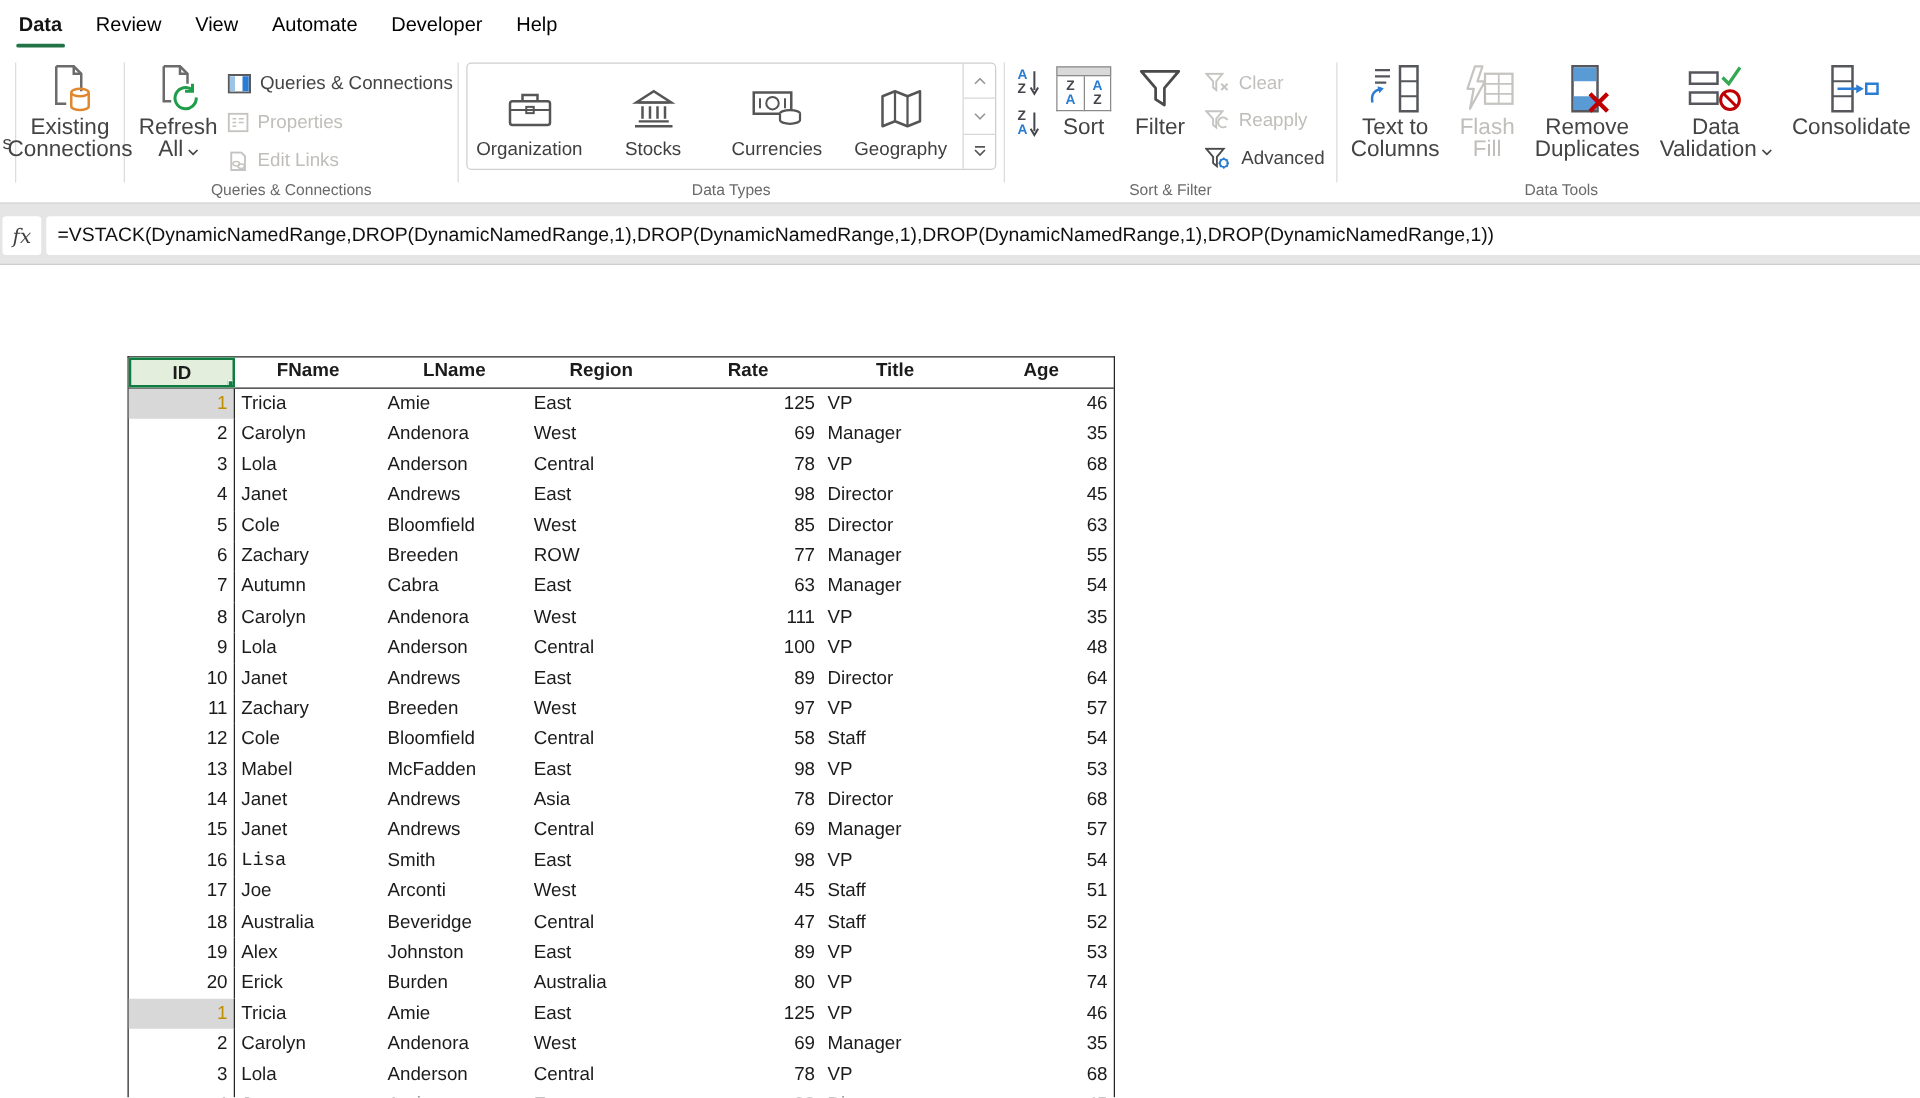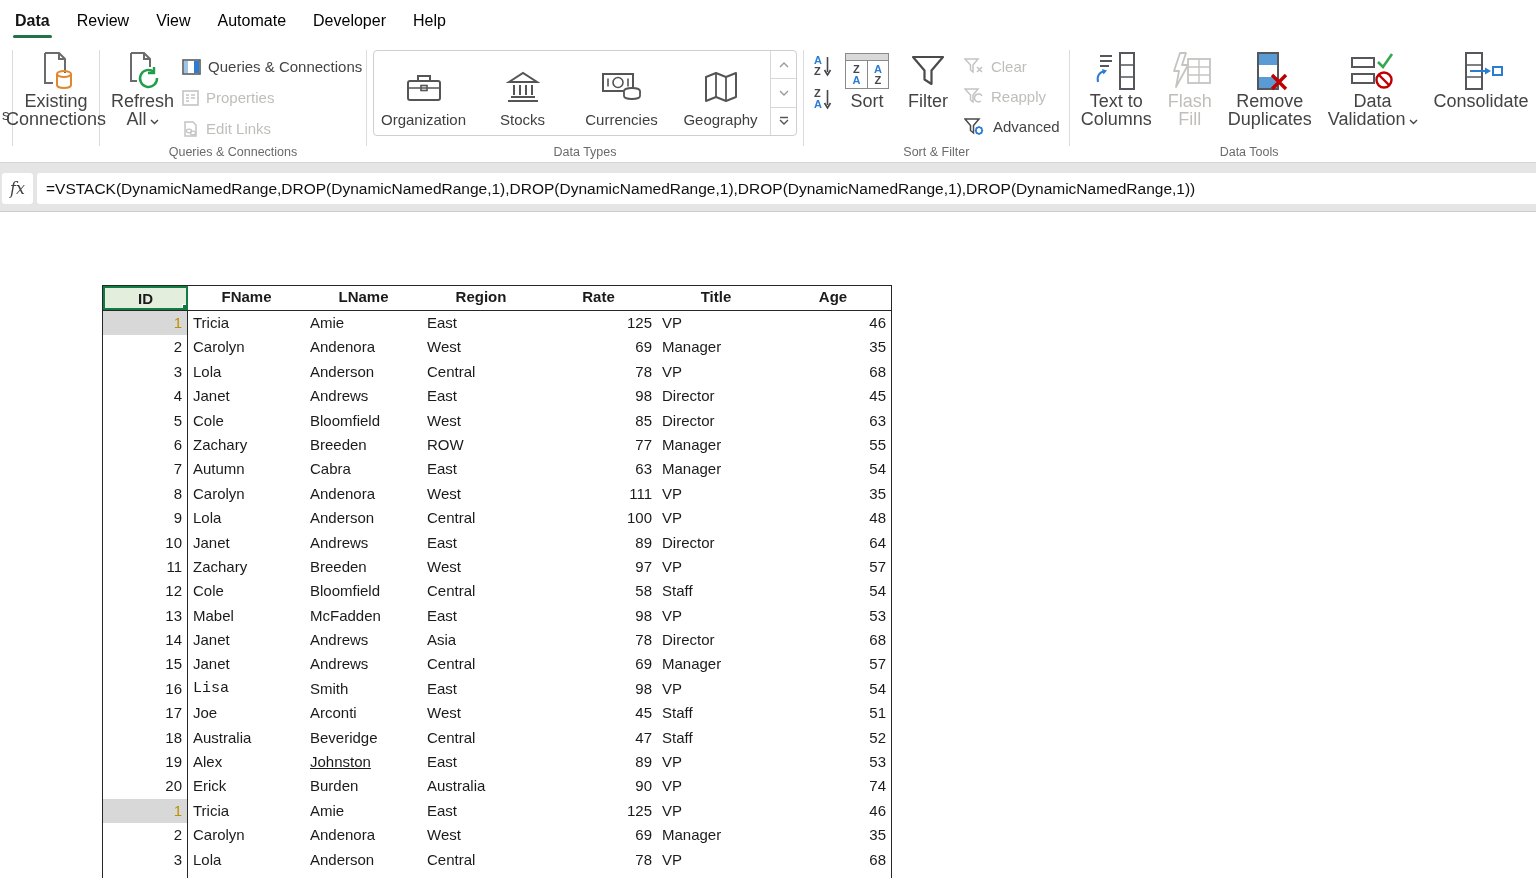--- a/index.html
+++ b/index.html
@@ -590,32 +590,32 @@
         <div class="xl-cell a-l" style="width: 117px;">Australia</div>
         <div class="xl-cell a-l" style="width: 117px;">Beveridge</div>
         <div class="xl-cell a-l" style="width: 118px;">Central</div>
         <div class="xl-cell a-r" style="width: 117px;">47</div>
         <div class="xl-cell a-l" style="width: 118px;">Staff</div>
         <div class="xl-cell a-r" style="width: 116px;">52</div>
       </div>
       <div class="xl-row">
         <div class="xl-cell a-r" style="width: 85px;">19</div>
         <div class="xl-cell a-l" style="width: 117px;">Alex</div>
-        <div class="xl-cell a-l" style="width: 117px; text-decoration: underline;">Johnston</div>
+        <div class="xl-cell a-l" style="width: 117px;">Johnston</div>
         <div class="xl-cell a-l" style="width: 118px;">East</div>
         <div class="xl-cell a-r" style="width: 117px;">89</div>
         <div class="xl-cell a-l" style="width: 118px;">VP</div>
         <div class="xl-cell a-r" style="width: 116px;">53</div>
       </div>
       <div class="xl-row">
         <div class="xl-cell a-r" style="width: 85px;">20</div>
         <div class="xl-cell a-l" style="width: 117px;">Erick</div>
         <div class="xl-cell a-l" style="width: 117px;">Burden</div>
         <div class="xl-cell a-l" style="width: 118px;">Australia</div>
-        <div class="xl-cell a-r" style="width: 117px;">90</div>
+        <div class="xl-cell a-r" style="width: 117px;">80</div>
         <div class="xl-cell a-l" style="width: 118px;">VP</div>
         <div class="xl-cell a-r" style="width: 116px;">74</div>
       </div>
       <div class="xl-row">
         <div class="xl-cell a-r xl-hl" style="width: 85px;">1</div>
         <div class="xl-cell a-l" style="width: 117px;">Tricia</div>
         <div class="xl-cell a-l" style="width: 117px;">Amie</div>
         <div class="xl-cell a-l" style="width: 118px;">East</div>
         <div class="xl-cell a-r" style="width: 117px;">125</div>
         <div class="xl-cell a-l" style="width: 118px;">VP</div>

